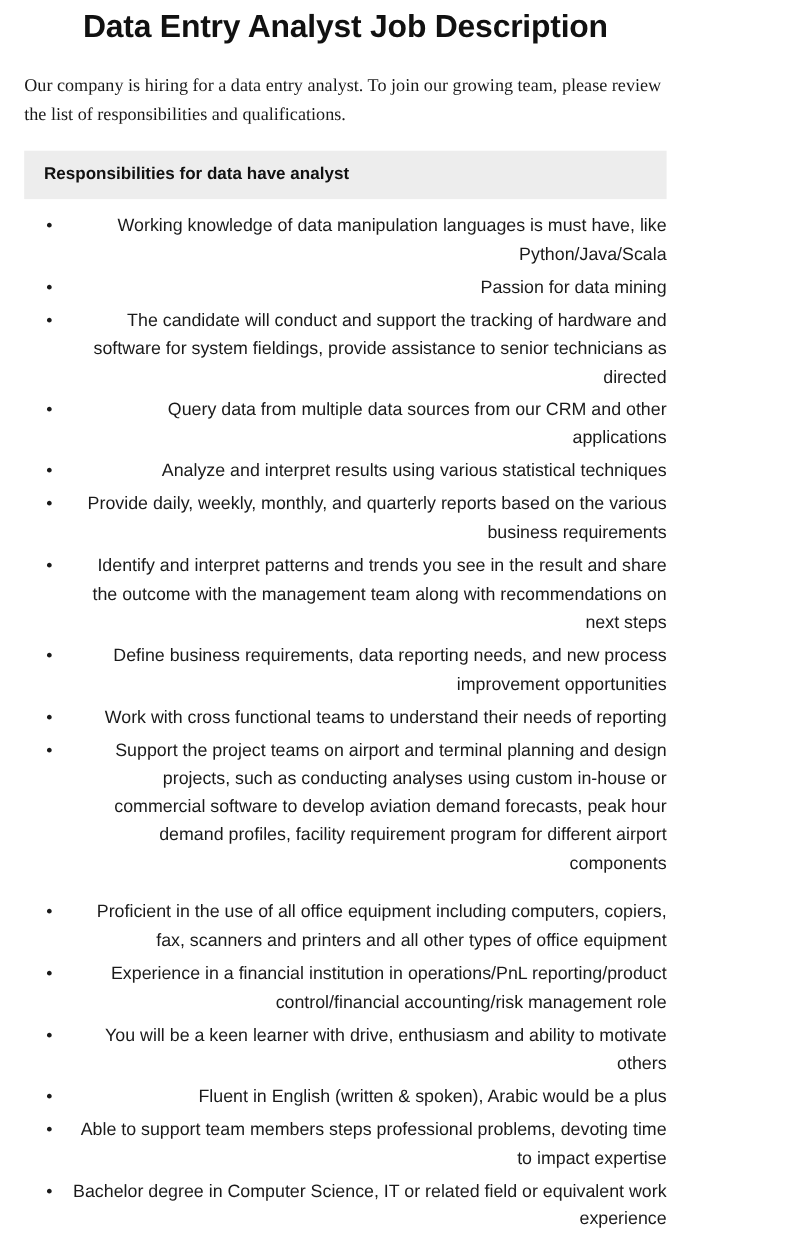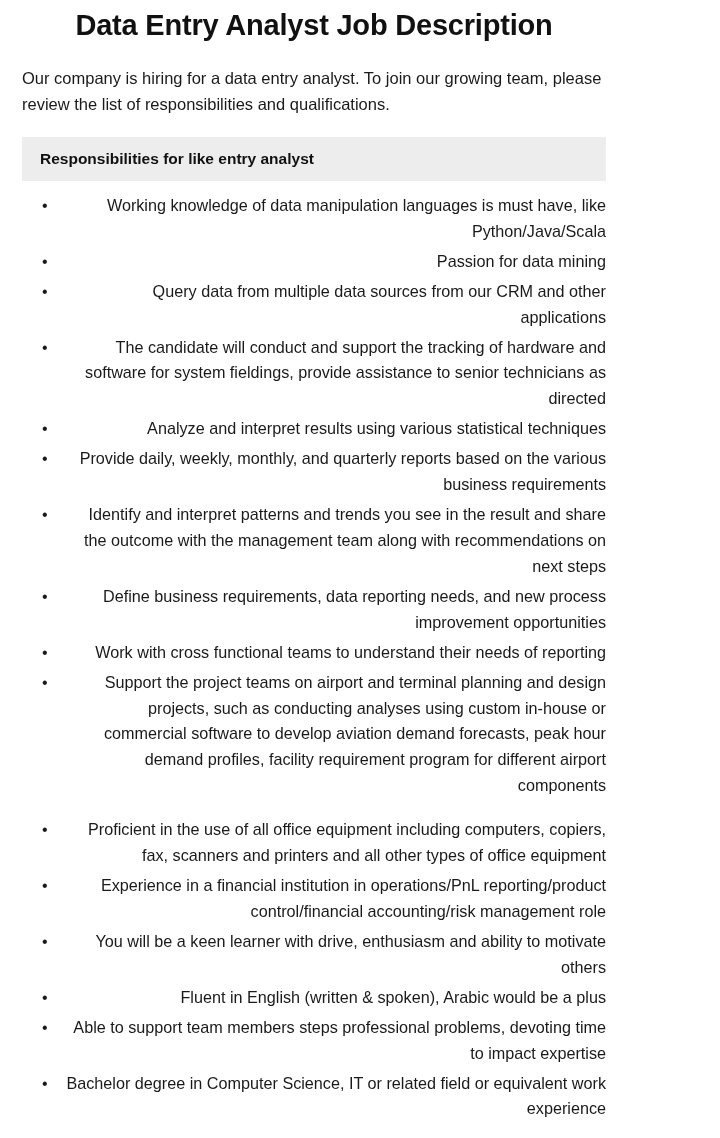--- a/index.html
+++ b/index.html
@@ -26,20 +26,21 @@
     text-align: center;
     margin: 8px 0 22px 0;
     color: #111111;
     letter-spacing: -0.2px;
   }
   .intro {
     font-size: 16.5px;
     line-height: 1.58;
     margin: 0 0 20px 0;
     color: #1a1a1a;
+    font-family: Liberation Serif, serif;
   }
   .section-header {
     background: #ededed;
     font-size: 15.5px;
     font-weight: bold;
     color: #111111;
     padding: 13px 18px;
     margin: 0 0 12px 0;
     box-sizing: border-box;
   }
@@ -75,27 +76,27 @@
   }
 </style>
 </head>
 <body>
 
 <div class="page">
   <h1 class="doc-title">Data Entry Analyst Job Description</h1>
   <p class="intro">Our company is hiring for a data entry analyst. To join our growing team, please review the list of responsibilities and qualifications.</p>
   <div id="sections">
       <div class="section">
-        <div class="section-header">Responsibilities for like entry analyst</div>
+        <div class="section-header">Responsibilities for data have analyst</div>
         <div class="section-body">
           <ul class="bullets">
             <li>Working knowledge of data manipulation languages is must have, like Python/Java/Scala</li>
             <li>Passion for data mining</li>
+            <li>The candidate will conduct and support the tracking of hardware and software for system fieldings, provide assistance to senior technicians as directed</li>
             <li>Query data from multiple data sources from our CRM and other applications</li>
-            <li>The candidate will conduct and support the tracking of hardware and software for system fieldings, provide assistance to senior technicians as directed</li>
             <li>Analyze and interpret results using various statistical techniques</li>
             <li>Provide daily, weekly, monthly, and quarterly reports based on the various business requirements</li>
             <li>Identify and interpret patterns and trends you see in the result and share the outcome with the management team along with recommendations on next steps</li>
             <li>Define business requirements, data reporting needs, and new process improvement opportunities</li>
             <li>Work with cross functional teams to understand their needs of reporting</li>
             <li>Support the project teams on airport and terminal planning and design projects, such as conducting analyses using custom in-house or commercial software to develop aviation demand forecasts, peak hour demand profiles, facility requirement program for different airport components</li>
           </ul>
         </div>
       </div>
       <div class="section">

